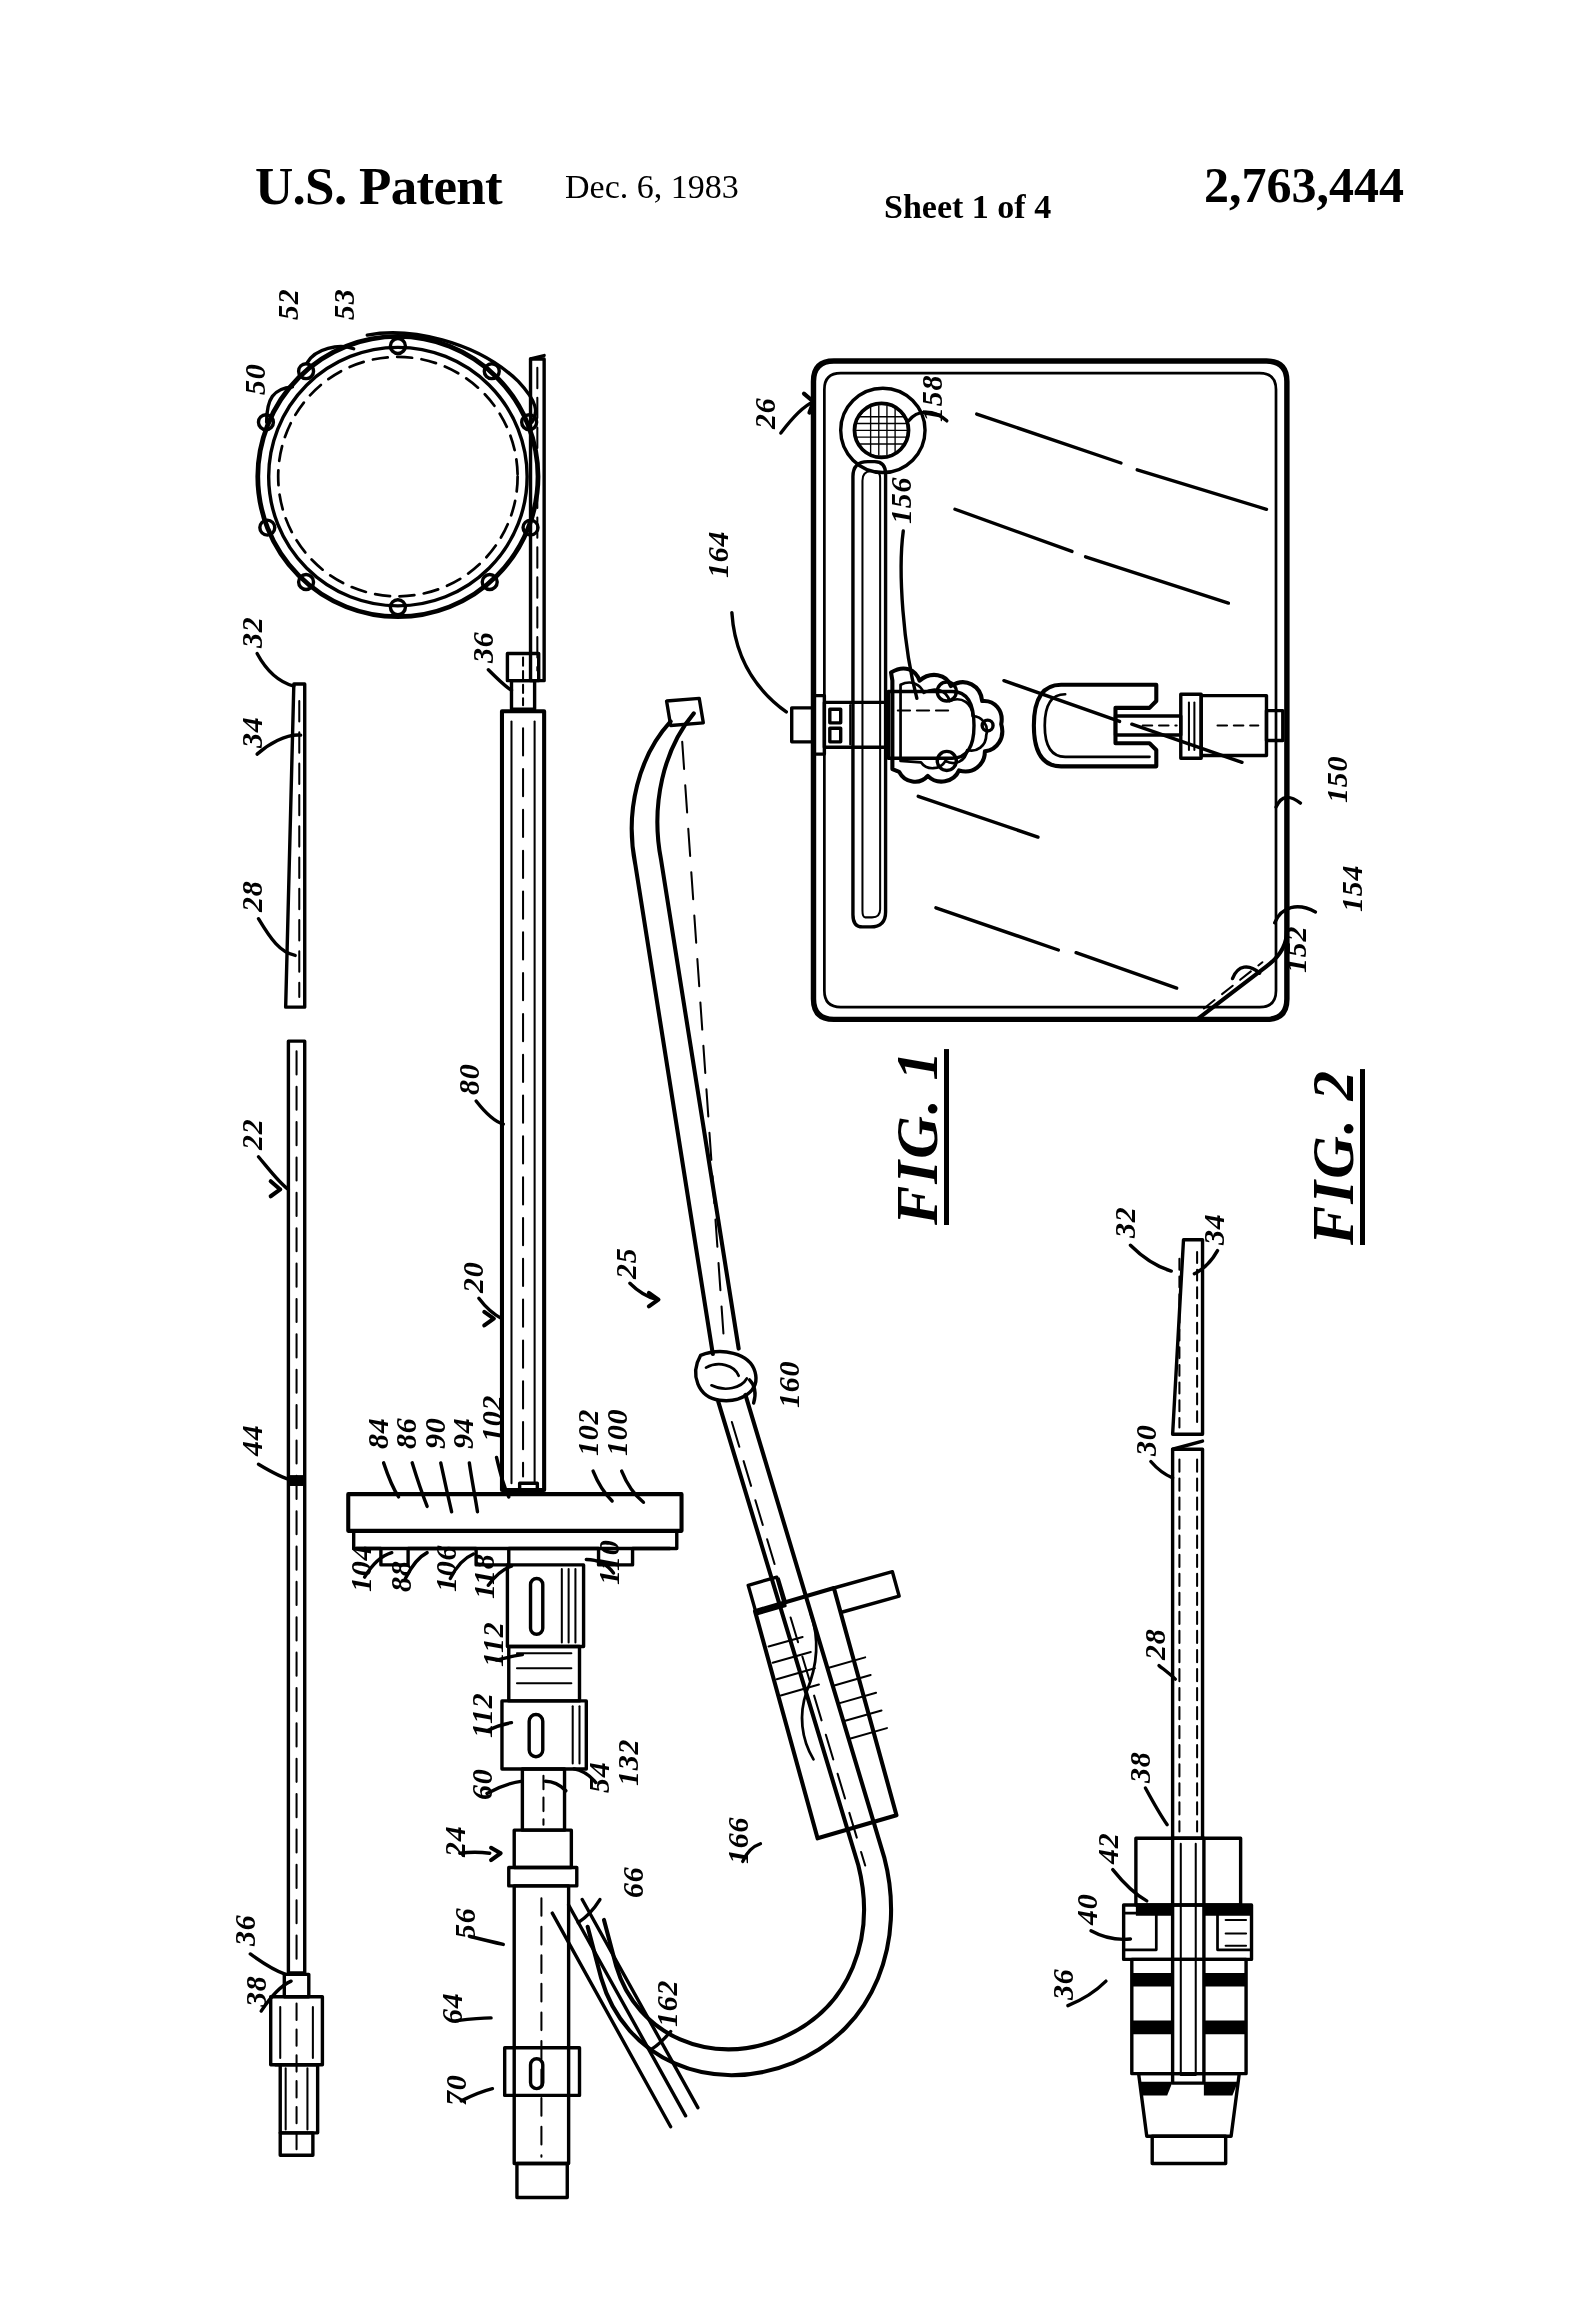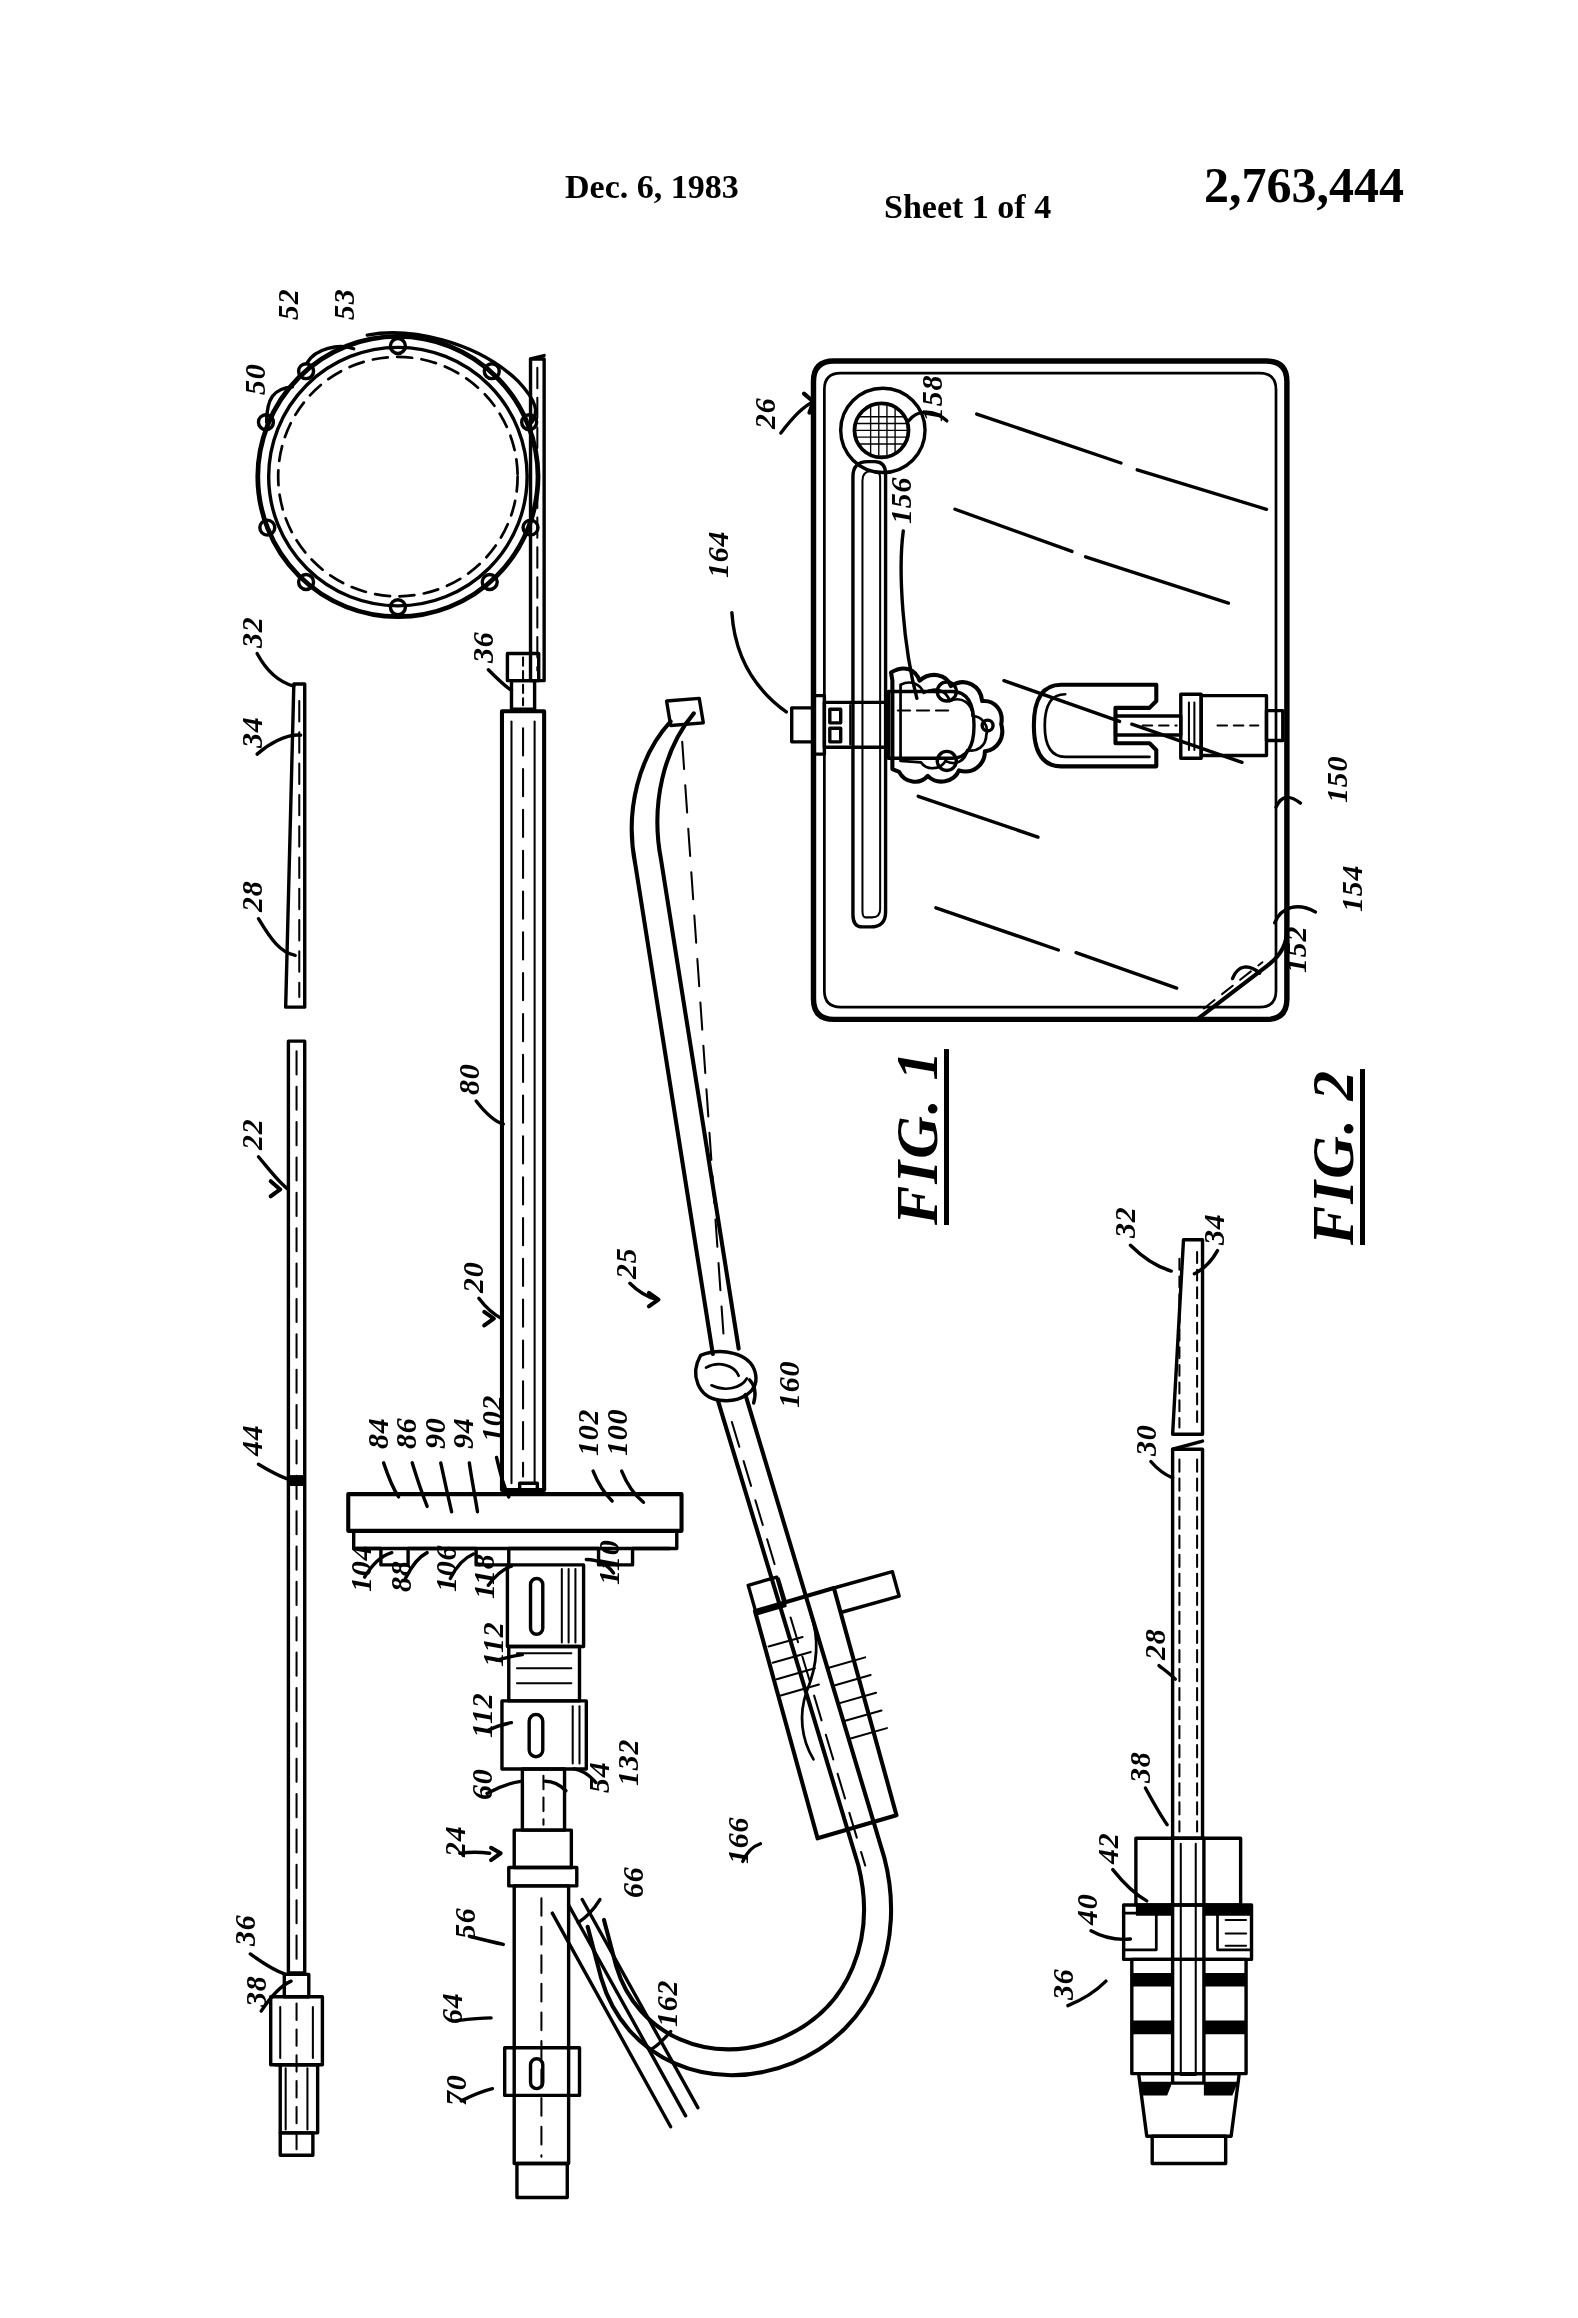--- a/index.html
+++ b/index.html
@@ -3,21 +3,21 @@
 <meta charset="utf-8">
 <style>
   html,body{margin:0;padding:0;background:#ffffff;}
   body{width:1578px;height:2319px;position:relative;overflow:hidden;
        font-family:"Liberation Serif", serif;color:#000;}
 
   
   #header{position:absolute;left:0;top:156px;width:1578px;height:75px;}
   #hdr-title{position:absolute;left:255px;top:0px;font-size:53px;font-weight:bold;
              letter-spacing:-0.7px;white-space:nowrap;}
-  #hdr-date{position:absolute;left:565px;top:12.2px;font-size:34px;font-weight:bold;white-space:nowrap;}
+  #hdr-date{position:absolute;left:565px;top:12.2px;font-size:34px;font-weight:normal;white-space:nowrap;}
   #hdr-sheet{position:absolute;left:884px;top:12.2px;font-size:34px;font-weight:bold;white-space:nowrap;margin-top:20px;}
   #hdr-patno{position:absolute;left:1204px;top:0px;font-size:50px;font-weight:bold;
              letter-spacing:0px;white-space:nowrap;}
 
   
   #canvas{position:absolute;left:0;top:0;width:1578px;height:2319px;}
   #canvas svg{position:absolute;left:0;top:0;}
 
   
   .ref{position:absolute;font-family:"Liberation Serif", serif;font-style:italic;
@@ -25,20 +25,21 @@
        transform-origin:left top;letter-spacing:0.7px;}
   .figlabel{position:absolute;font-family:"Liberation Serif", serif;font-style:italic;
             font-weight:bold;font-size:59px;white-space:nowrap;
             transform-origin:left top;letter-spacing:2px;
             text-decoration:underline;text-underline-offset:6.8px;}
 </style>
 </head>
 <body>
 
 <div id="header">
+  <div id="hdr-title">U.S. Patent</div>
   <div id="hdr-date">Dec. 6, 1983</div>
   <div id="hdr-sheet">Sheet 1 of 4</div>
   <div id="hdr-patno">2,763,444</div>
 </div>
 
 <div id="canvas">
 
 <svg width="1578" height="2319" viewBox="0 0 2320 3408">
   <g fill="none" stroke="#000" stroke-width="5" stroke-linecap="round" stroke-linejoin="round">
 

